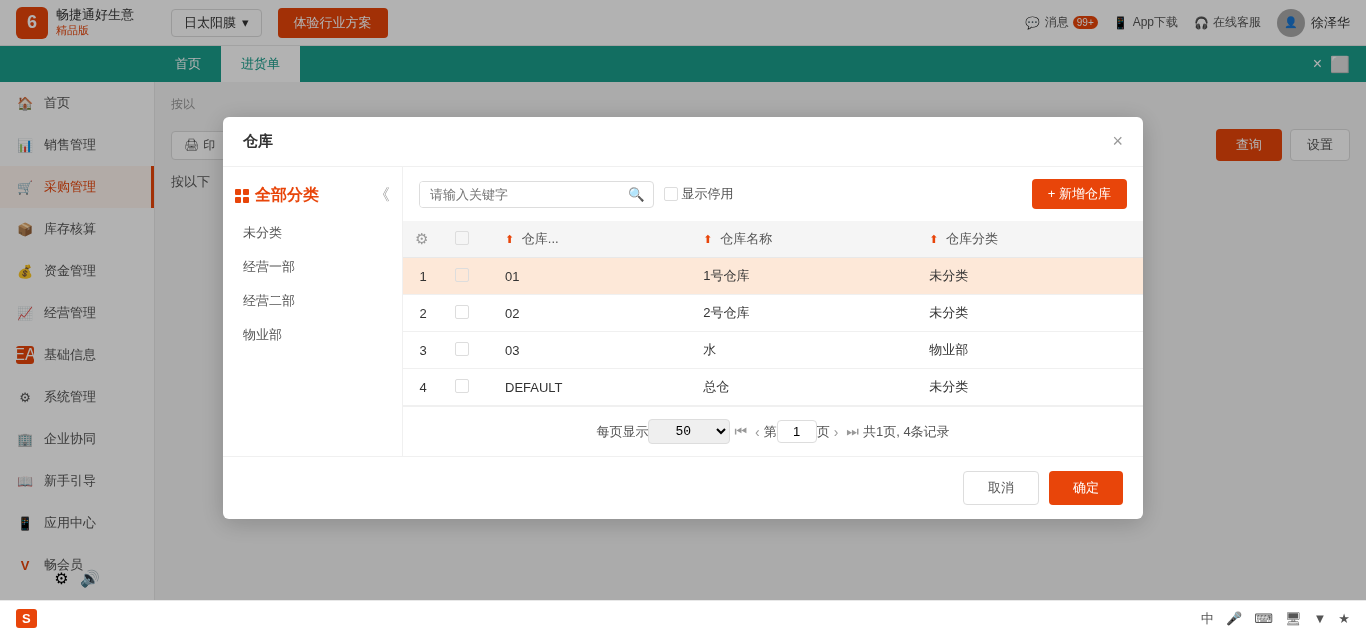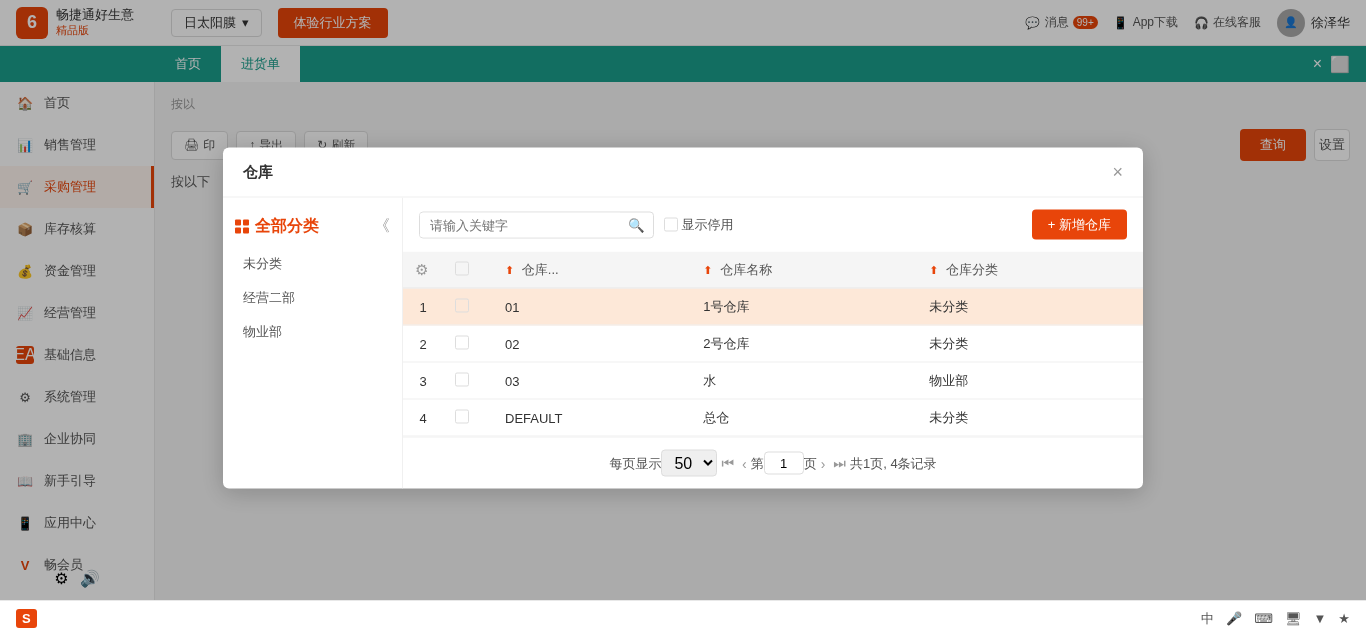--- a/index.html
+++ b/index.html
@@ -103,21 +103,21 @@
       display: flex; align-items: center; gap: 4px;
       padding: 5px 12px; border: 1px solid #ddd;
       background: white; border-radius: 4px; cursor: pointer; font-size: 12px; color: #555;
     }
     .btn-query {
       background: #e8450a; color: white; border: none;
       padding: 6px 20px; border-radius: 4px; cursor: pointer; font-size: 13px;
     }
     .btn-settings {
       background: white; color: #555; border: 1px solid #ddd;
-      padding: 6px 4px; border-radius: 4px; cursor: pointer; font-size: 13px;
+      padding: 6px 16px; border-radius: 4px; cursor: pointer; font-size: 13px;
     }
     .filter-row { padding: 4px 16px 8px; display: flex; align-items: center; gap: 8px; color: #555; font-size: 13px; }
 
     
     .overlay {
       position: fixed; top: 0; left: 0; right: 0; bottom: 0;
       background: rgba(0,0,0,0.3); z-index: 100;
     }
 
     
@@ -205,22 +205,22 @@
     .col-settings-icon { color: #999; cursor: pointer; }
     .table-scroll { overflow-y: auto; flex: 1; }
 
     
     .pagination {
       display: flex; align-items: center; justify-content: center;
       padding: 12px 16px; gap: 0; color: #555; font-size: 13px;
       border-top: 1px solid #f0f0f0;
     }
     .page-size-select {
-      border: 1px solid #ddd; border-radius: 4px; padding: 3px 8px;
-      font-size: 16px; cursor: pointer;
+      border: 1px solid #ddd; border-radius: 4px; padding: 3px 22px;
+      font-size: 13px; cursor: pointer; font-family: Liberation Mono, monospace;
     }
     .page-btn {
       background: none; border: none; cursor: pointer; color: #999; font-size: 14px; padding: 2px 4px;
     }
     .page-btn:disabled { color: #ccc; cursor: not-allowed; }
     .page-input {
       width: 40px; border: 1px solid #ddd; border-radius: 4px;
       text-align: center; padding: 3px; font-size: 13px;
     }
 
@@ -427,20 +427,23 @@
               <span></span>
             <span></span>
               <span></span>
           </div>
           <span>全部分类</span>
         </div>
         <span class="category-collapse">《</span>
       </div>
       <div class="category-item">
         <span>未分类</span>
+      </div>
+      <div class="category-item">
+        <span>经营一部</span>
       </div>
       <div class="category-item">
         <span>经营二部</span>
       </div>
       <div class="category-item">
         <span>物业部</span>
       </div>
     </div>
 
     <div class="table-panel">
@@ -533,20 +536,24 @@
         <span>第</span>
         <input class="page-input" type="text" value="1" style="">
         <span>页</span>
         <button class="page-btn">›</button>
         <button class="page-btn">⏭</button>
         <span>共1页, 4条记录</span>
       </div>
     </div>
   </div>
 
+  <div class="modal-footer">
+    <button class="btn-cancel">取消</button>
+    <button class="btn-confirm">确定</button>
+  </div>
 </div>
 
 <div class="bottom-bar">
   <div class="bottom-left">
     <span style="background:#e8450a;color:white;padding:2px 6px;border-radius:3px;font-weight:bold;font-size:13px;">S</span>
   </div>
   <div class="bottom-right">
     <span style="cursor:pointer;color:#555;">中</span>
     <span style="cursor:pointer;color:#555;">🎤</span>
     <span style="cursor:pointer;color:#555;">⌨</span>

